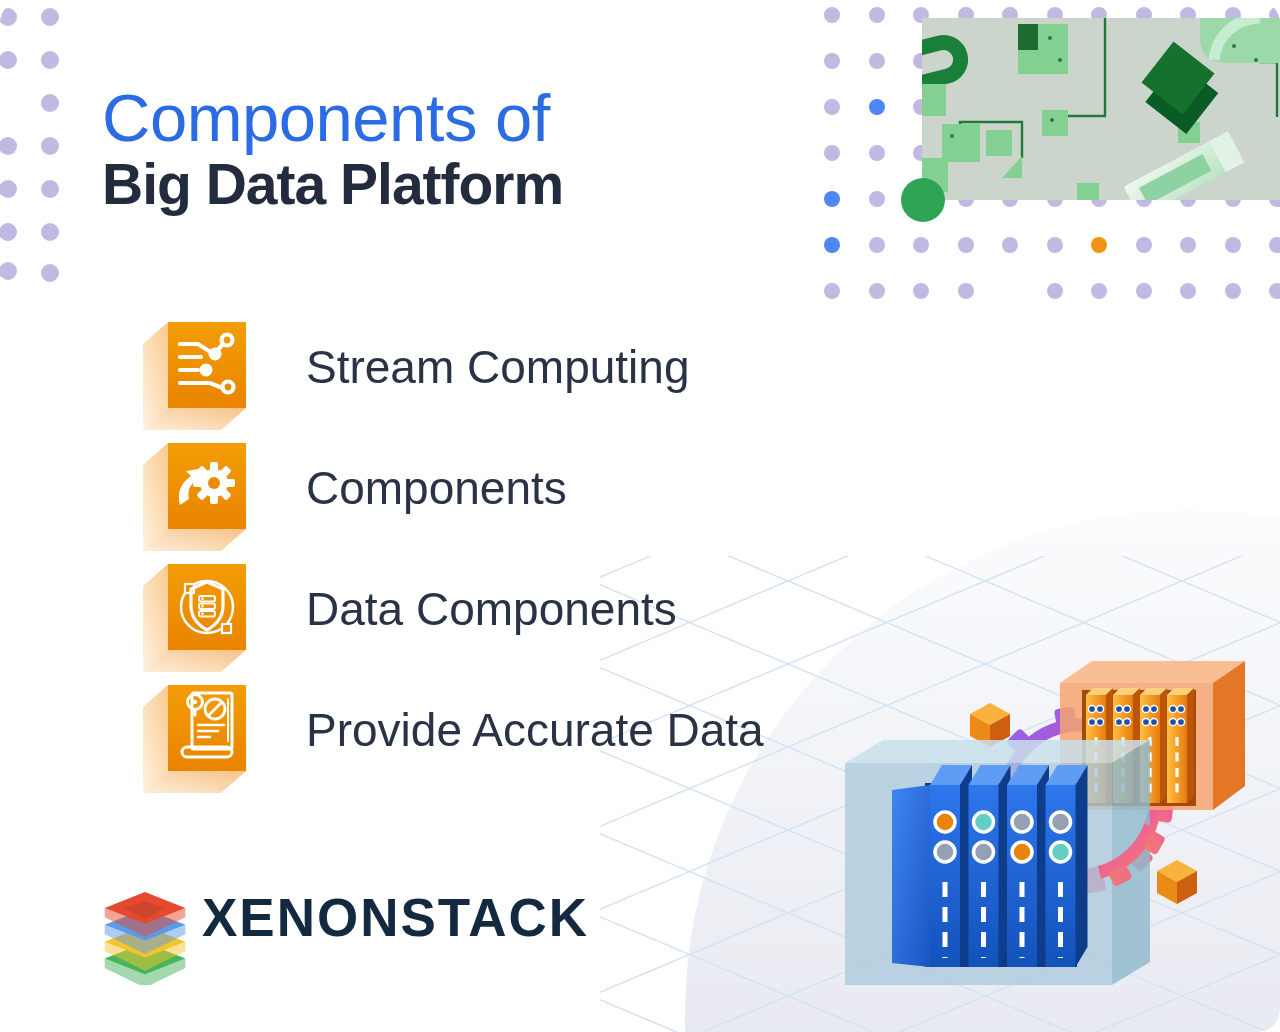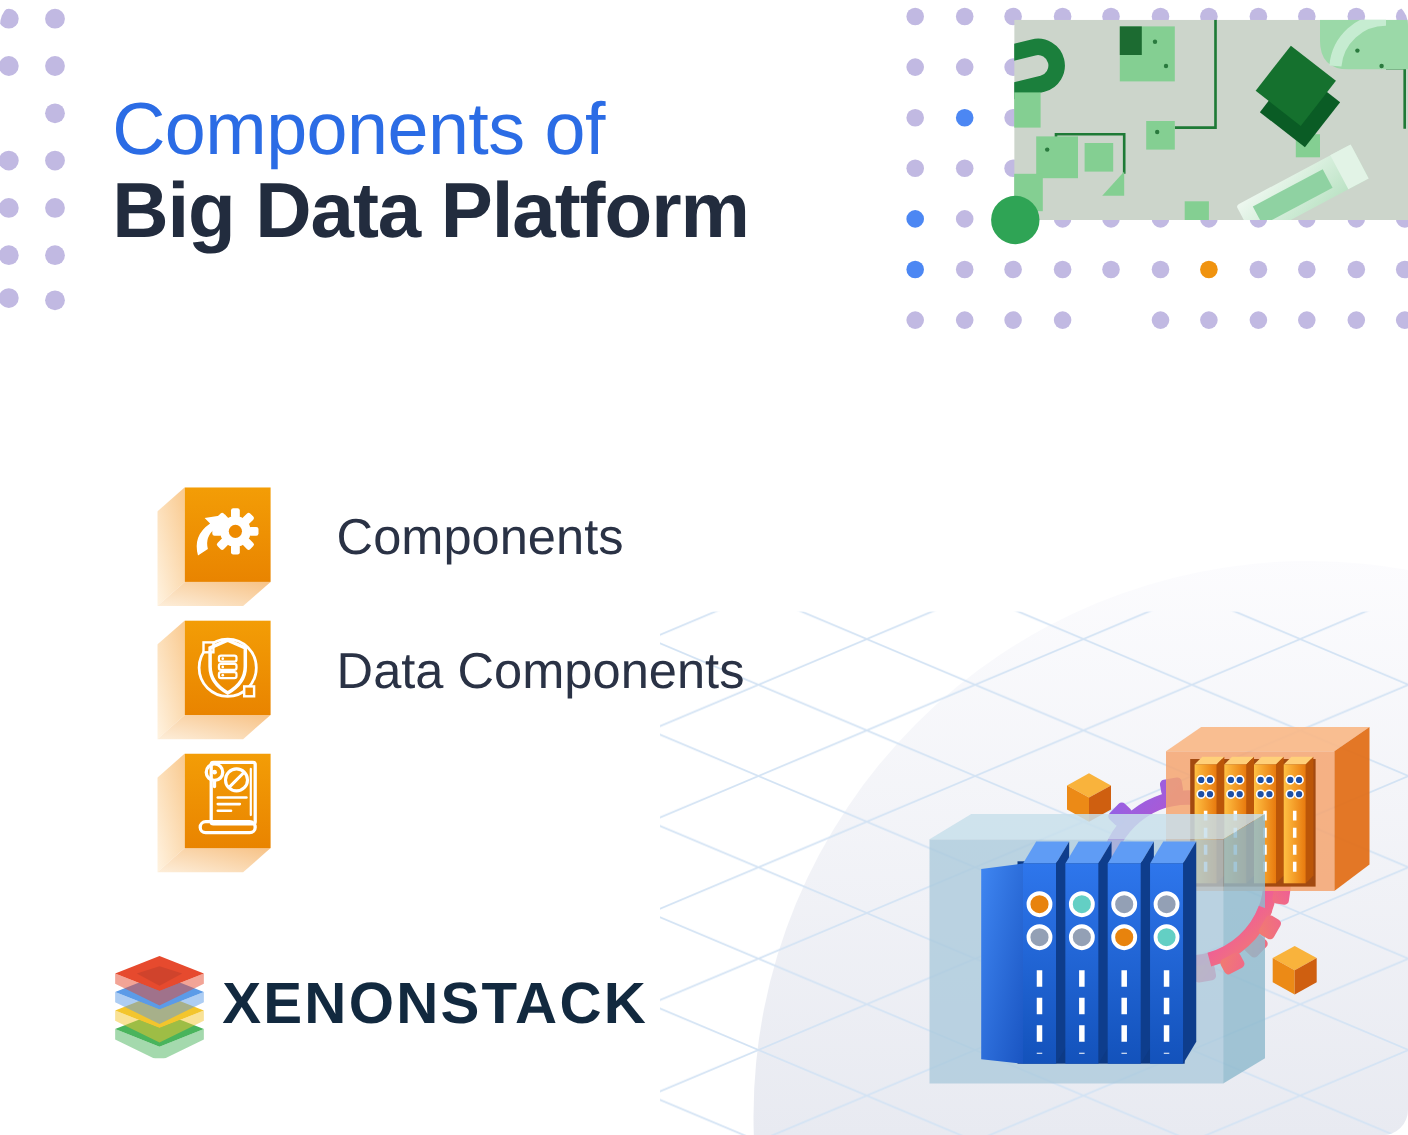--- a/index.html
+++ b/index.html
@@ -3,28 +3,28 @@
 <meta charset="utf-8">
 <style>
   html,body{margin:0;padding:0;background:#ffffff;}
   #canvas{position:relative;width:1280px;height:1032px;overflow:hidden;background:#ffffff;
           font-family:"Liberation Sans", sans-serif;border-radius:23px;}
   .abs{position:absolute;}
   .dot{position:absolute;border-radius:50%;}
   
   #title{left:102px;top:82px;z-index:5;}
   #title .l1{font-size:67px;font-weight:500;color:#2b6ce5;letter-spacing:-0.5px;line-height:1.08;}
-  #title .l2{font-size:71px;font-weight:800;color:#222c3e;letter-spacing:-1px;line-height:1.06;}
+  #title .l2{font-size:57px;font-weight:800;color:#222c3e;letter-spacing:-1px;line-height:1.06;}
   
   .comp-row{position:absolute;left:143px;z-index:5;display:flex;align-items:center;}
   .comp-row .tile{width:104px;height:110px;flex:0 0 auto;}
   .comp-row .lbl{margin-left:59px;font-size:46px;font-weight:400;color:#2a3245;white-space:nowrap;
                  transform:translateY(-10px);}
   
-  #brand{left:100px;top:866px;z-index:5;display:flex;align-items:center;}
+  #brand{left:100px;top:889px;z-index:5;display:flex;align-items:flex-start;}
   #brand .mark{width:90px;height:96px;}
   #brand .word{margin-left:12px;font-size:53px;font-weight:700;color:#12293f;letter-spacing:2px;
                transform:translateY(-2px);}
   
   #servers-svg{left:600px;top:500px;z-index:0;}
   #dots-left,#dots-right{left:0;top:0;width:1280px;height:1032px;z-index:1;pointer-events:none;}
   #greenboard{left:922px;top:18px;z-index:2;}
   #green-dot{z-index:3;}
 </style>
 </head>
@@ -358,20 +358,39 @@
       <polygon points="1157,871 1177,882 1177,904 1157,893" fill="#ec8a16"></polygon>
       <polygon points="1177,882 1197,871 1197,893 1177,904" fill="#cf5f10"></polygon>
     </g>
   </svg>
 
   <div id="title" class="abs">
     <div class="l1">Components of</div>
     <div class="l2">Big Data Platform</div>
   </div>
 
+  <div class="comp-row" style="top:322px">
+    <svg class="tile" viewBox="0 0 104 110">
+      <polygon points="25,0 0,22 0,108 25,86" fill="url(#bevL)"></polygon>
+      <polygon points="25,86 103,86 78,108 0,108" fill="url(#bevB)"></polygon>
+      <rect x="25" y="0" width="78" height="86" fill="url(#tileFace)"></rect>
+      <g transform="translate(25,0)" stroke="#fff" stroke-width="4.2" fill="none" stroke-linecap="round">
+        <path d="M12 22 H30 L41 29"></path>
+          <path d="M12 35 H33"></path>
+        <path d="M12 48 H30"></path>
+          <path d="M12 61 H42 L52 65"></path>
+        <path d="M48 30 L55 22"></path>
+        <circle cx="59" cy="18" r="5.5"></circle>
+          <circle cx="60" cy="65" r="5.5"></circle>
+        <circle cx="47" cy="32" r="6.5" fill="#fff" stroke="none"></circle>
+        <circle cx="38" cy="48" r="6.5" fill="#fff" stroke="none"></circle>
+      </g>
+    </svg>
+    <div class="lbl">Stream Computing</div>
+  </div>
 
   <div class="comp-row" style="top:443px">
     <svg class="tile" viewBox="0 0 104 110">
       <polygon points="25,0 0,22 0,108 25,86" fill="url(#bevL)"></polygon>
       <polygon points="25,86 103,86 78,108 0,108" fill="url(#bevB)"></polygon>
       <rect x="25" y="0" width="78" height="86" fill="url(#tileFace)"></rect>
       <g transform="translate(25,0)">
         <g fill="#fff">
           <rect x="42" y="19" width="8" height="9" rx="2" transform="rotate(0 46 40)"></rect>
           <rect x="42" y="19" width="8" height="9" rx="2" transform="rotate(45 46 40)"></rect>
@@ -425,20 +444,21 @@
         <circle cx="27" cy="17" r="7.5" stroke-width="3"></circle>
         <circle cx="27" cy="17" r="2.2" fill="#fff" stroke="none"></circle>
         <path d="M27 25 V30" stroke-width="3"></path>
         <circle cx="47" cy="24" r="10" stroke-width="2.8"></circle>
         <path d="M40.5 30.5 L53.5 17.5" stroke-width="2.8"></path>
         <path d="M30 40 H56" stroke-width="2.4"></path>
         <path d="M30 46 H50" stroke-width="2.4"></path>
         <path d="M30 52 H42" stroke-width="2.4"></path>
       </g>
     </svg>
+    <div class="lbl">Provide Accurate Data</div>
   </div>
 
   <div id="brand" class="abs">
     <svg class="mark" viewBox="0 0 96 102">
       <g>
         <polygon points="5,74 5,84 48,105 91,84 91,74 48,91" fill="#49b45c" opacity="0.5"></polygon>
         <polygon points="48,57 91,74 48,91 5,74" fill="#49b45c"></polygon>
       </g>
       <g>
         <polygon points="5,56 5,66 48,87 91,66 91,56 48,73" fill="#f3c52d" opacity="0.5"></polygon>

